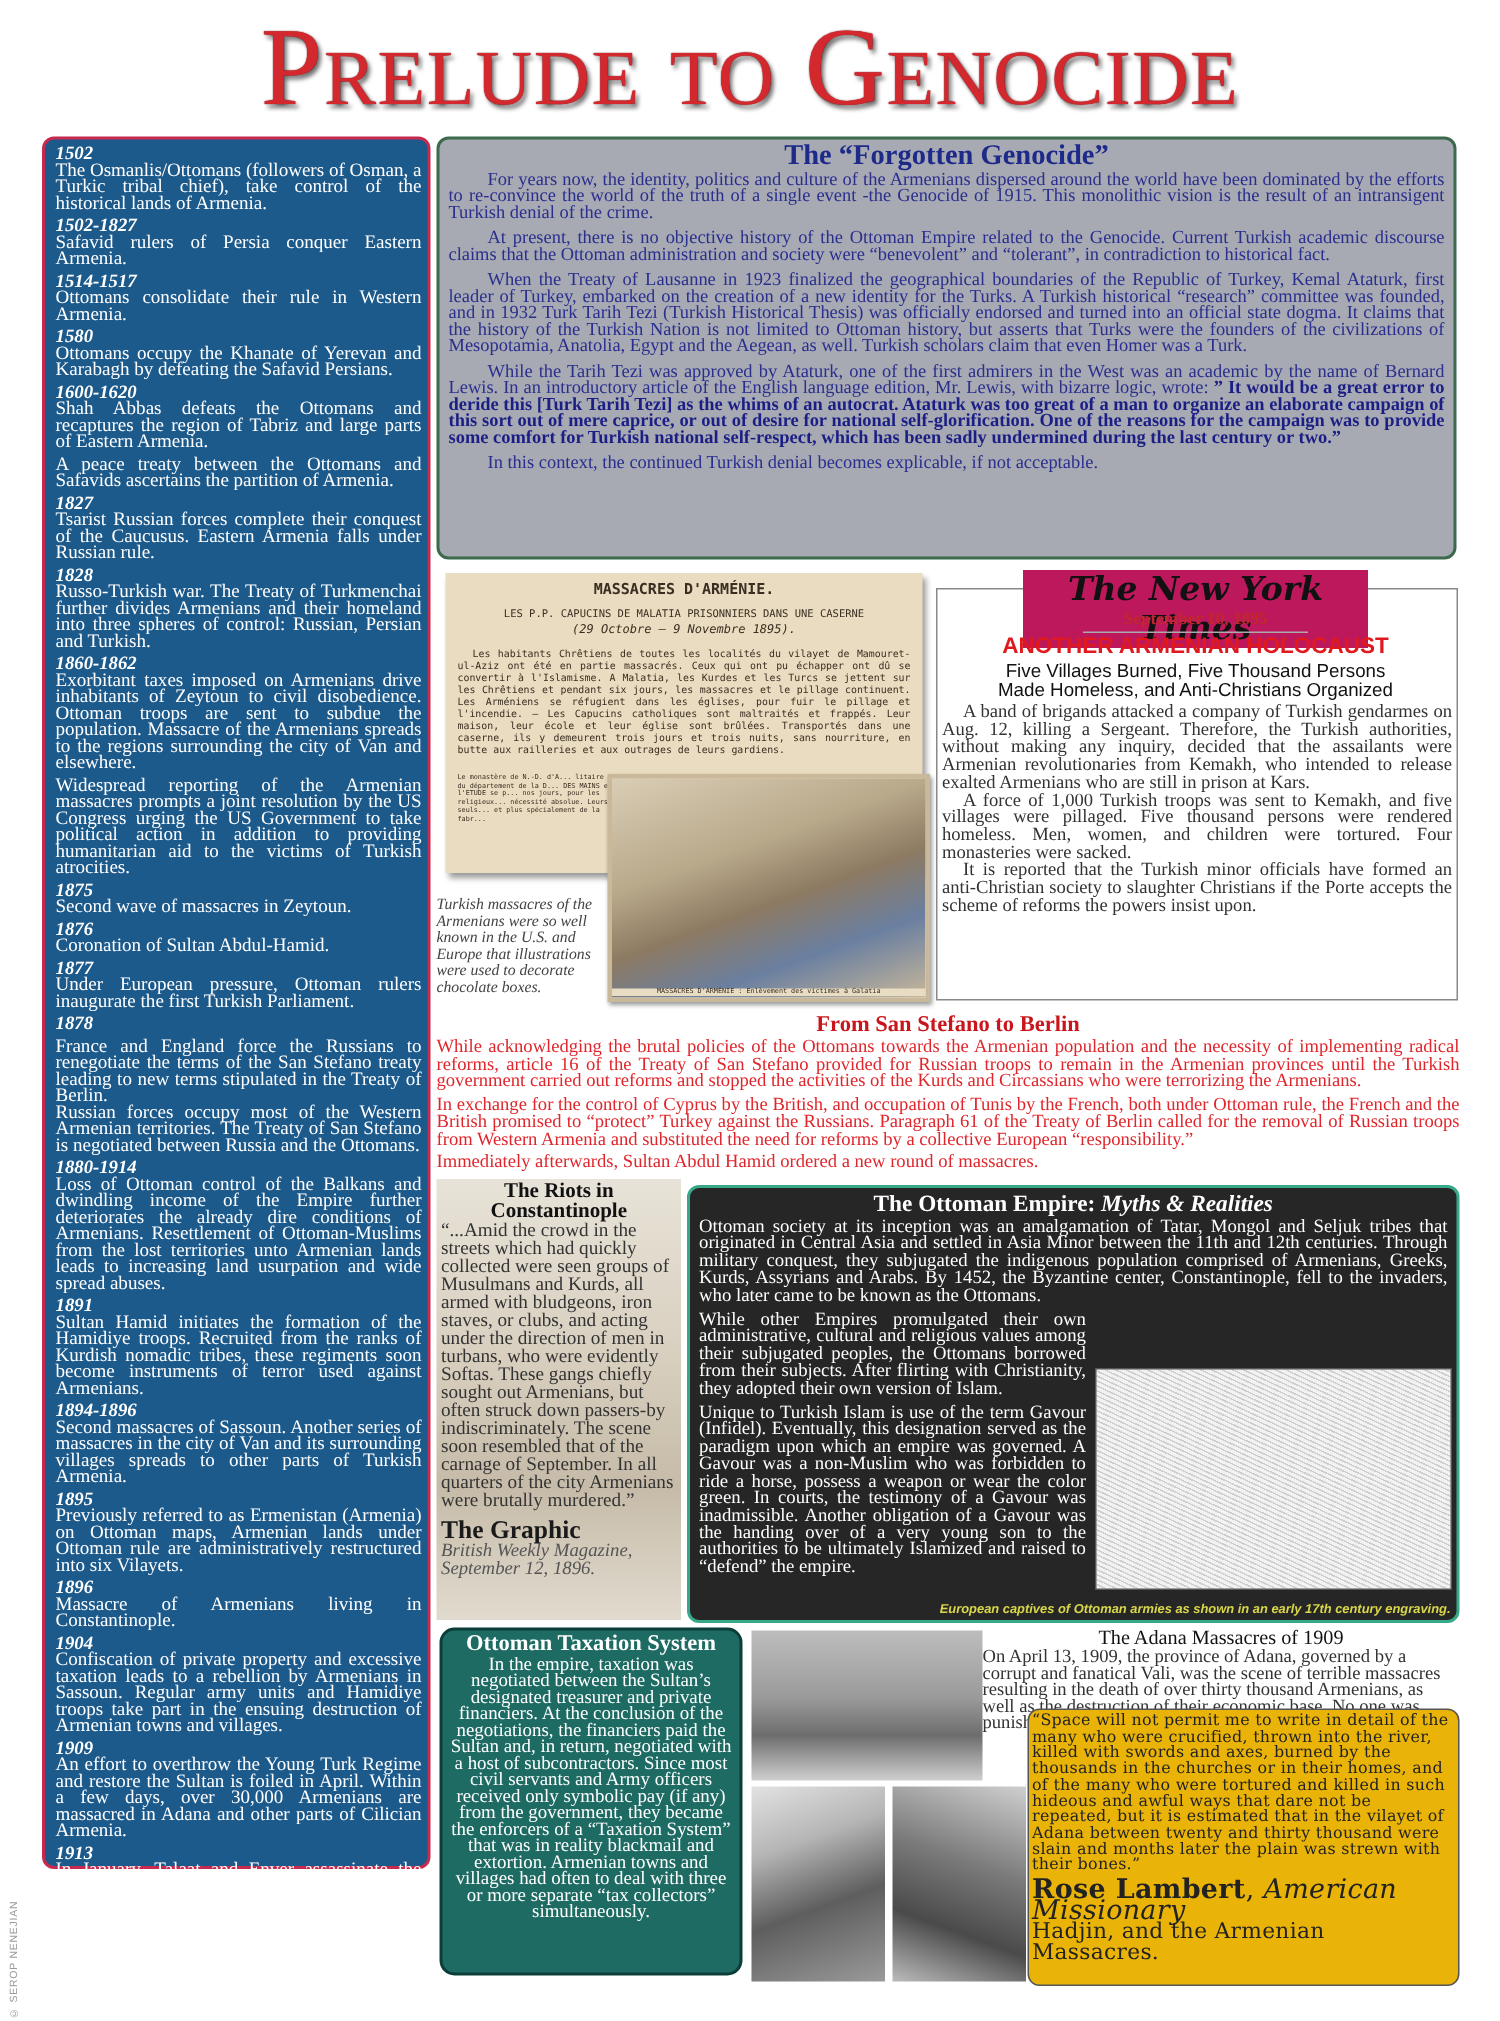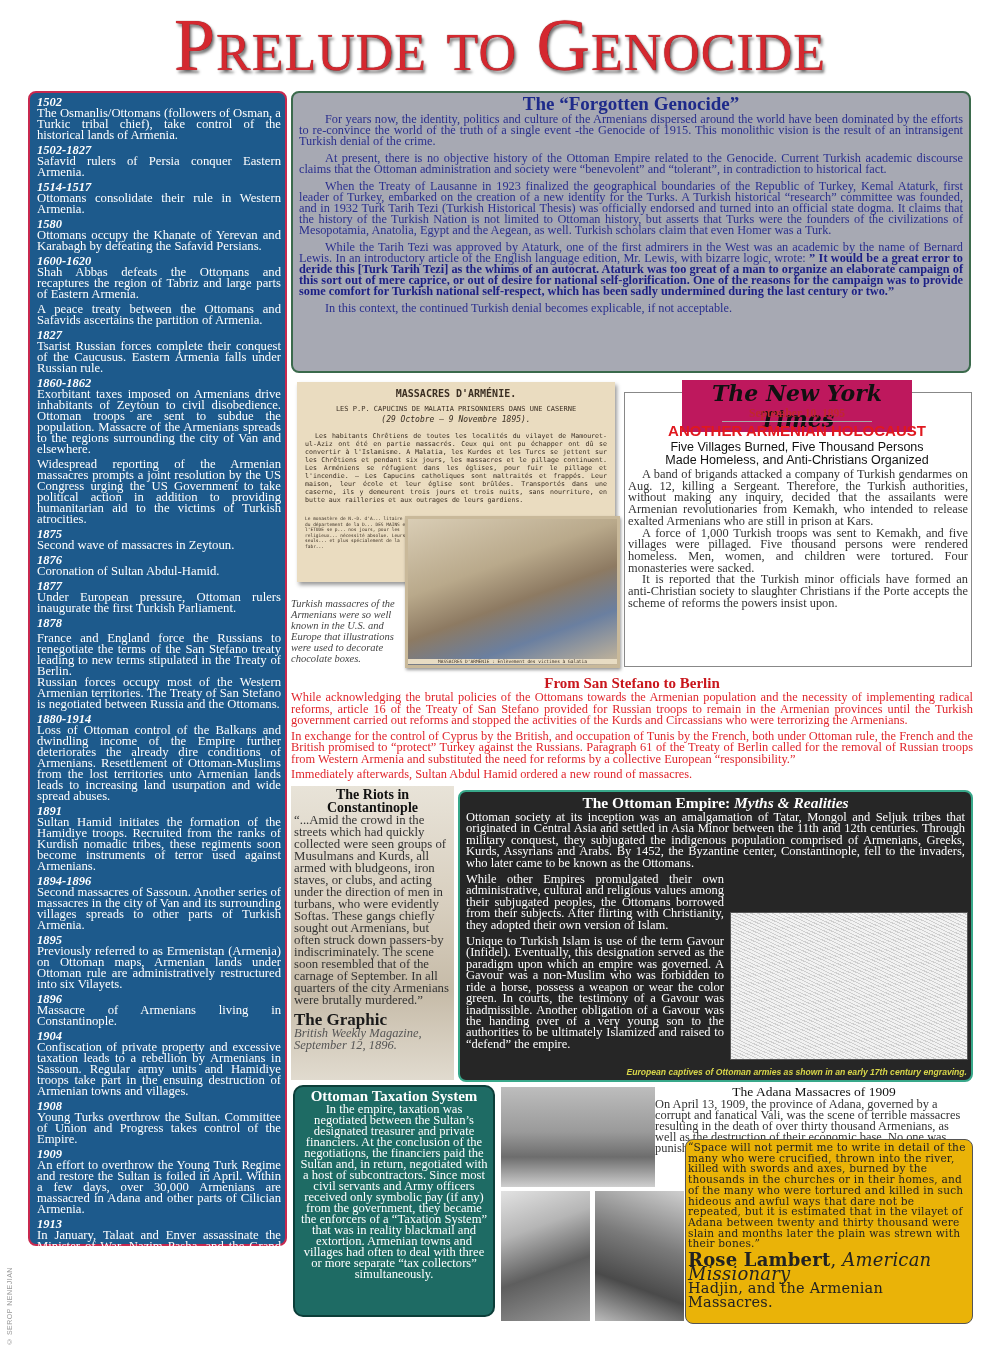--- a/index.html
+++ b/index.html
@@ -172,20 +172,24 @@
   <div class="tl-item">
       <span class="tl-year">1600-1620</span>
       <span class="tl-text">Shah Abbas defeats the Ottomans and recaptures the region of Tabriz and large parts of Eastern Armenia.</span>
       <span class="tl-text tl-extra">A peace treaty between the Ottomans and Safavids ascertains the partition of Armenia.</span>
     </div>
   <div class="tl-item">
       <span class="tl-year">1827</span>
       <span class="tl-text">Tsarist Russian forces complete their conquest of the Caucusus. Eastern Armenia falls under Russian rule.</span>
     </div>
   <div class="tl-item">
+      <span class="tl-year">1828</span>
+      <span class="tl-text">Russo-Turkish war. The Treaty of Turkmenchai further divides Armenians and their homeland into three spheres of control: Russian, Persian and Turkish.</span>
+    </div>
+  <div class="tl-item">
       <span class="tl-year">1860-1862</span>
       <span class="tl-text">Exorbitant taxes imposed on Armenians drive inhabitants of Zeytoun to civil disobedience. Ottoman troops are sent to subdue the population. Massacre of the Armenians spreads to the regions surrounding the city of Van and elsewhere.</span>
       <span class="tl-text tl-extra">Widespread reporting of the Armenian massacres prompts a joint resolution by the US Congress urging the US Government to take political action in addition to providing humanitarian aid to the victims of Turkish atrocities.</span>
     </div>
   <div class="tl-item">
       <span class="tl-year">1875</span>
       <span class="tl-text">Second wave of massacres in Zeytoun.</span>
     </div>
   <div class="tl-item">
       <span class="tl-year">1876</span>
@@ -216,24 +220,20 @@
       <span class="tl-year">1895</span>
       <span class="tl-text">Previously referred to as Ermenistan (Armenia) on Ottoman maps, Armenian lands under Ottoman rule are administratively restructured into six Vilayets.</span>
     </div>
   <div class="tl-item">
       <span class="tl-year">1896</span>
       <span class="tl-text">Massacre of Armenians living in Constantinople.</span>
     </div>
   <div class="tl-item">
       <span class="tl-year">1904</span>
       <span class="tl-text">Confiscation of private property and excessive taxation leads to a rebellion by Armenians in Sassoun. Regular army units and Hamidiye troops take part in the ensuing destruction of Armenian towns and villages.</span>
-    </div>
-  <div class="tl-item">
-      <span class="tl-year">1908</span>
-      <span class="tl-text">Young Turks overthrow the Sultan. Committee of Union and Progress takes control of the Empire.</span>
     </div>
   <div class="tl-item">
       <span class="tl-year">1909</span>
       <span class="tl-text">An effort to overthrow the Young Turk Regime and restore the Sultan is foiled in April. Within a few days, over 30,000 Armenians are massacred in Adana and other parts of Cilician Armenia.</span>
     </div>
   <div class="tl-item">
       <span class="tl-year">1913</span>
       <span class="tl-text">In January, Talaat and Enver assassinate the Minister of War, Nazim Pasha, and the Grand Vizier, Mahmud Shevket in June. With the elimination of the moderate and progressive wing of the Young Turk party, a Triumvirate, consisting of Enver Pasha, Talaat Bey and Jemal Pasha, assumes total control of the dwindling Empire.</span>
     </div>
 </div>

